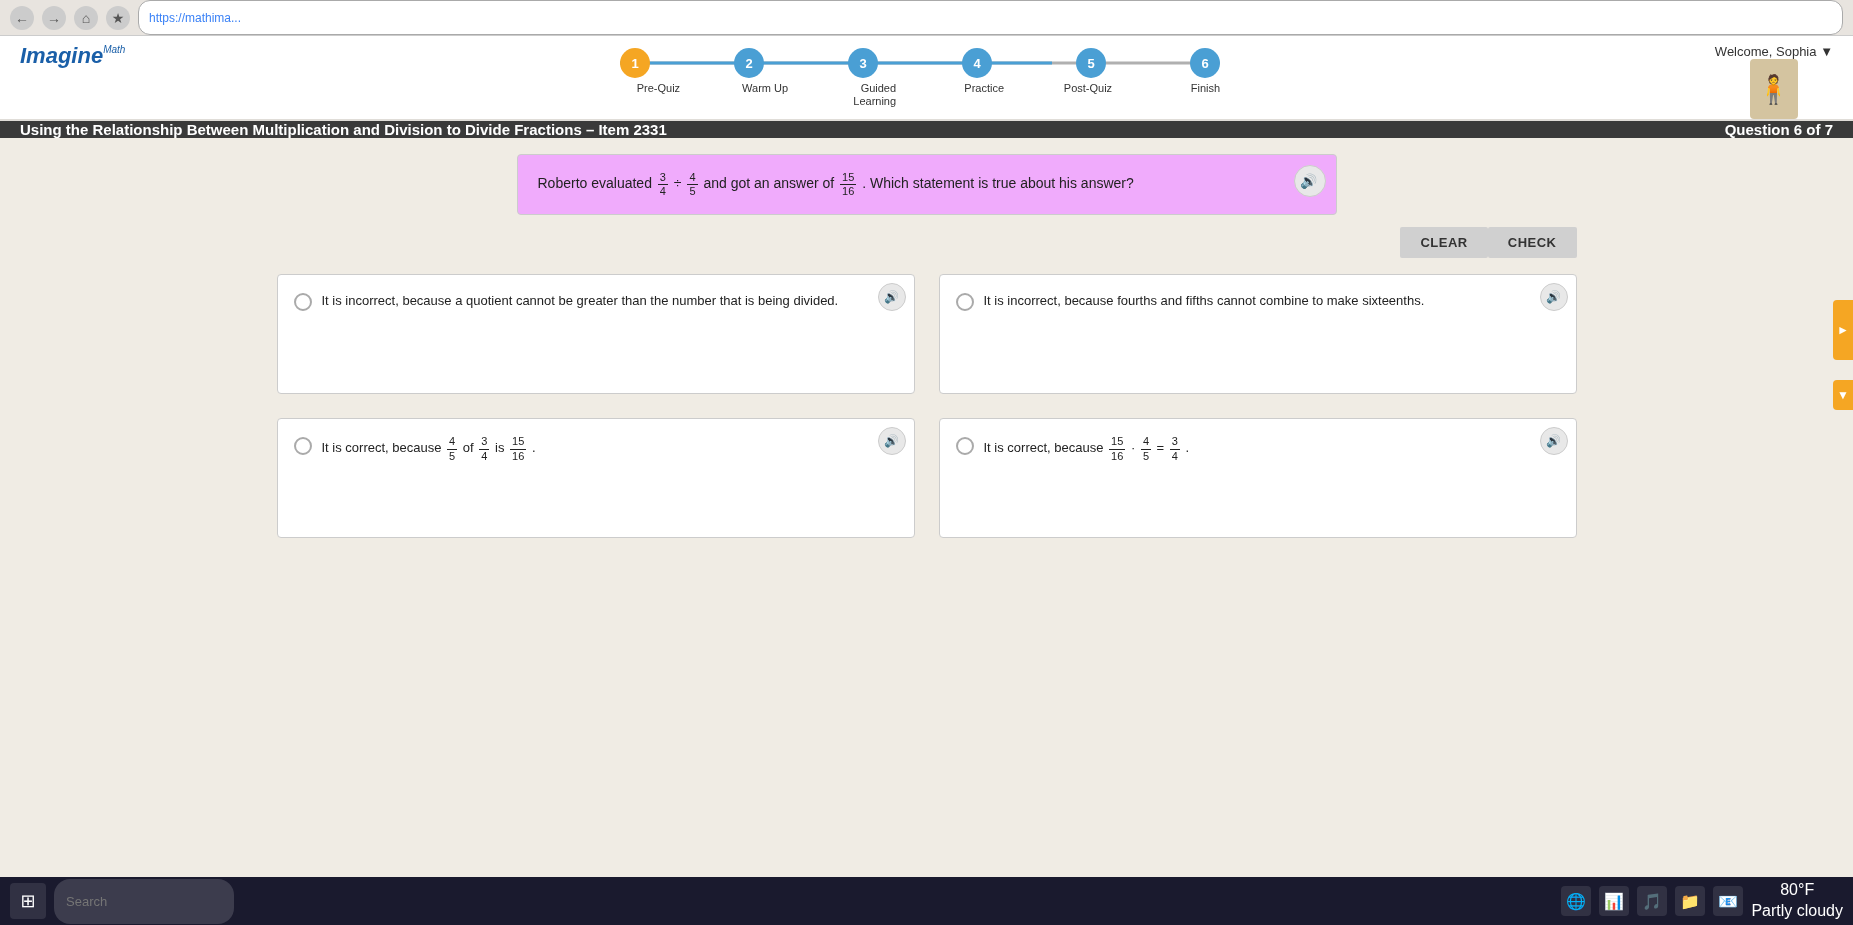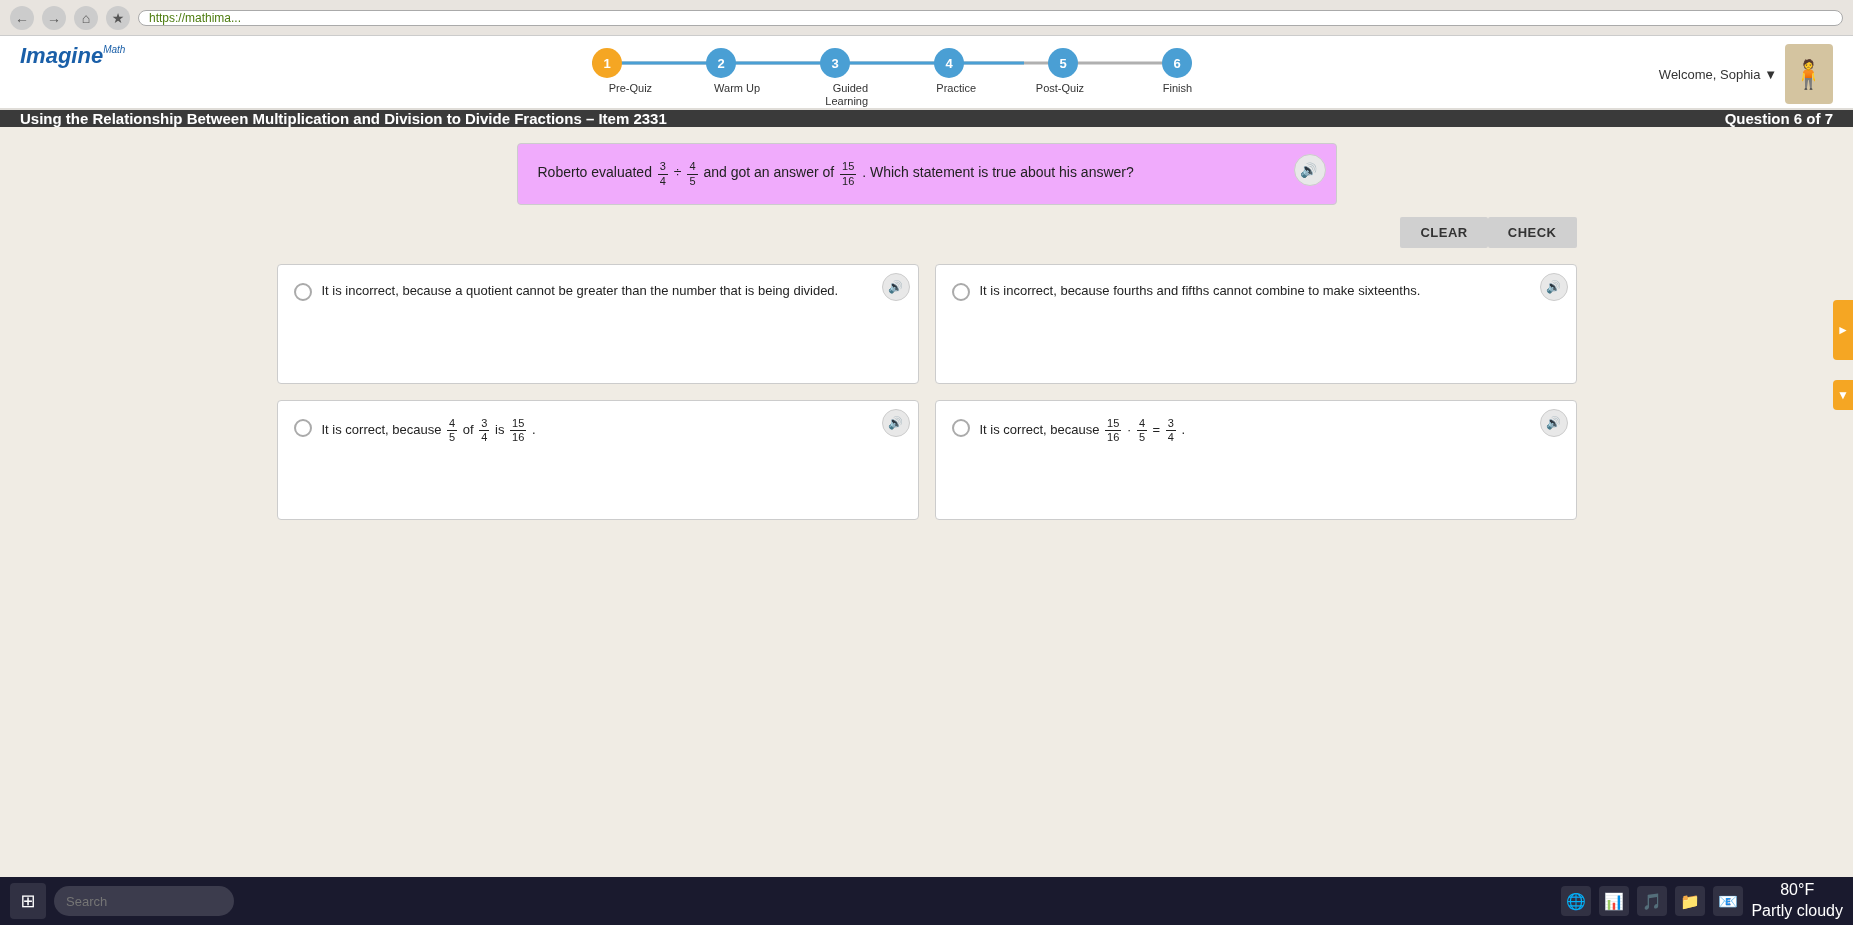--- a/index.html
+++ b/index.html
@@ -23,27 +23,27 @@
     }
     .browser-nav-btn {
       width: 24px; height: 24px;
       background: #ccc;
       border-radius: 50%;
       display: flex; align-items: center; justify-content: center;
       font-size: 14px; cursor: pointer; color: #555;
     }
     .browser-url-bar {
       flex: 1;
-      height: 16px;
+      height: 35px;
       background: white;
       border: 1px solid #aaa;
       border-radius: 12px;
       padding: 0 10px;
       font-size: 12px;
-      color: #4d7c0f;
+      color: #3b82f6;
       display: flex; align-items: center;
     }
 
     
     .app-header {
       background: white;
       padding: 8px 20px 0 20px;
       border-bottom: 2px solid #e0ddd8;
       position: relative;
     }
@@ -144,23 +144,24 @@
       color: #333;
       text-align: right;
       width: 60px;
       line-height: 1.2;
     }
 
     
     .welcome-area {
       display: flex;
       align-items: center;
-      gap: 8px;
+      gap: 0;
       font-size: 13px;
       color: #333;
+      flex-direction: column;
     }
     .avatar-figure {
       width: 48px; height: 60px;
       background: #d4c4a0;
       border-radius: 4px;
       display: flex; align-items: center; justify-content: center;
       font-size: 28px;
     }
 
     
@@ -247,21 +248,21 @@
       color: #333;
       cursor: pointer;
       border-radius: 2px;
       letter-spacing: 0.5px;
     }
 
     
     .answers-grid {
       display: grid;
       grid-template-columns: 1fr 1fr;
-      gap: 16px;
+      gap: 24px;
       max-width: 1300px;
       margin: 0 auto;
     }
     .answer-option {
       background: white;
       border: 1px solid #ccc;
       border-radius: 4px;
       padding: 16px 16px 16px 16px;
       position: relative;
       display: flex;
@@ -365,21 +366,21 @@
       cursor: pointer;
     }
     .taskbar-search {
       background: rgba(255,255,255,0.15);
       border: none;
       border-radius: 16px;
       padding: 4px 12px;
       color: white;
       font-size: 13px;
       width: 180px;
-      height: 30px;
+      height: 45px;
     }
     .taskbar-spacer { flex: 1; }
     .taskbar-icon {
       width: 30px; height: 30px;
       border-radius: 4px;
       background: rgba(255,255,255,0.1);
       display: flex; align-items: center; justify-content: center;
       color: white;
       font-size: 16px;
       cursor: pointer;

